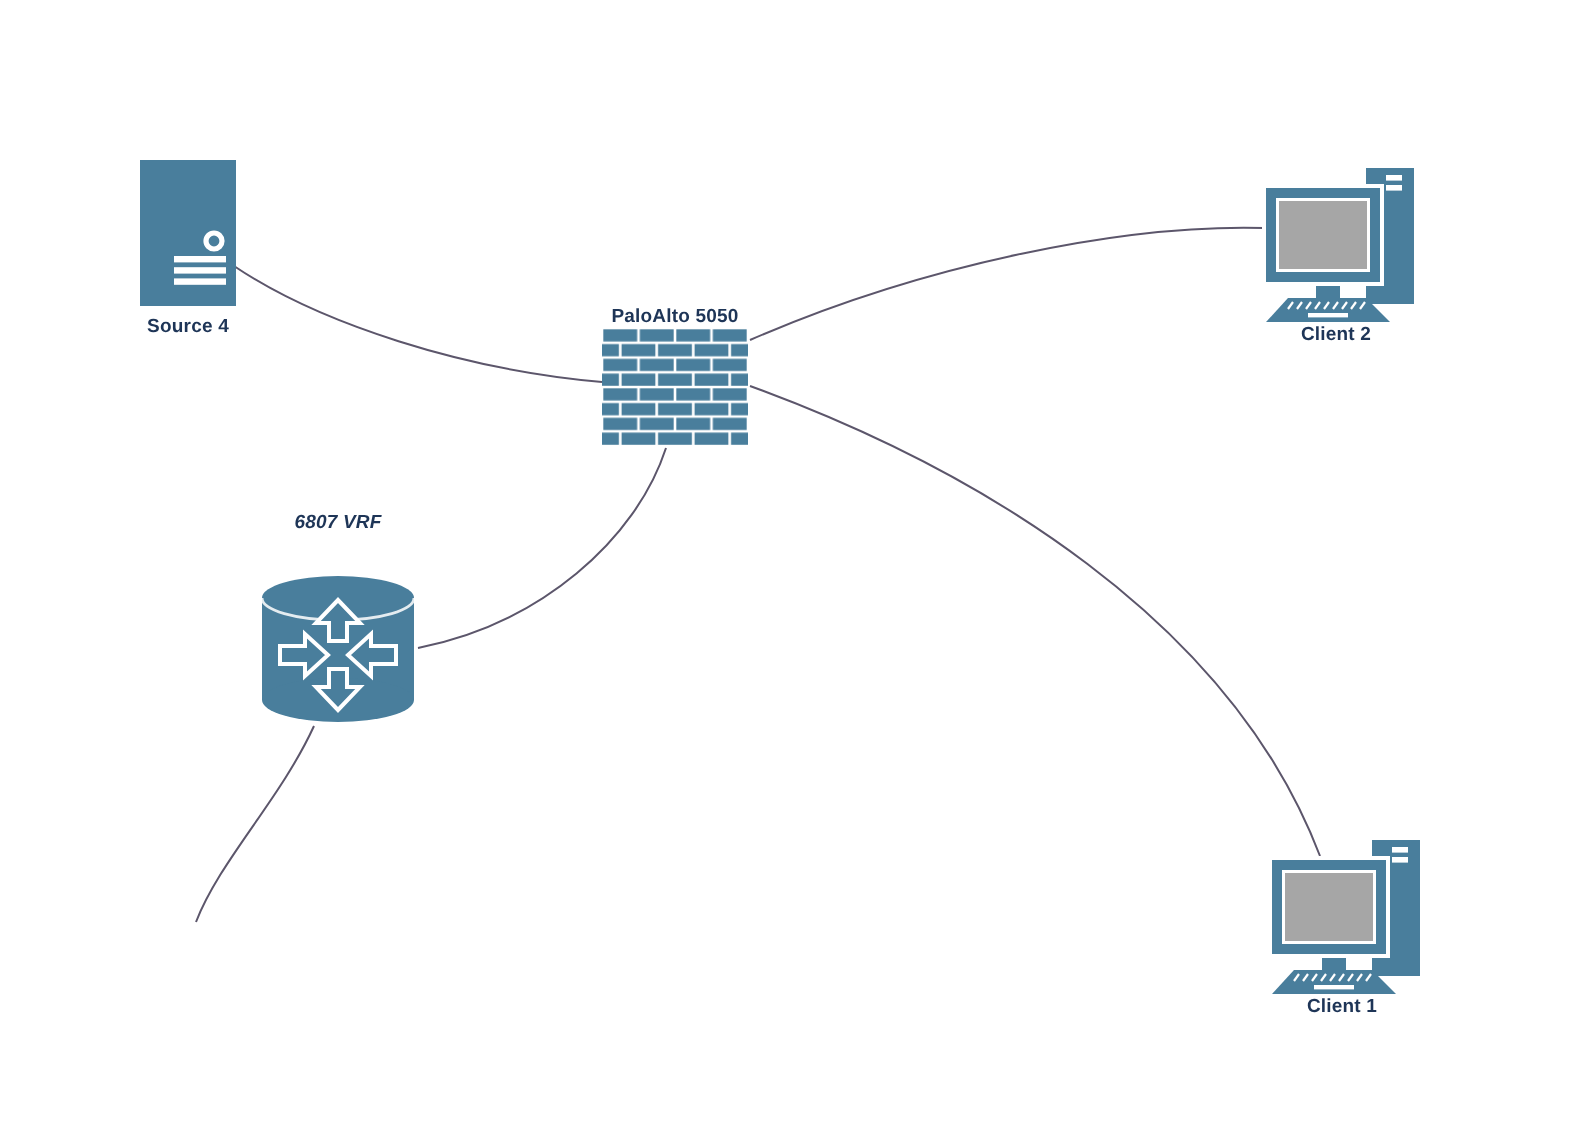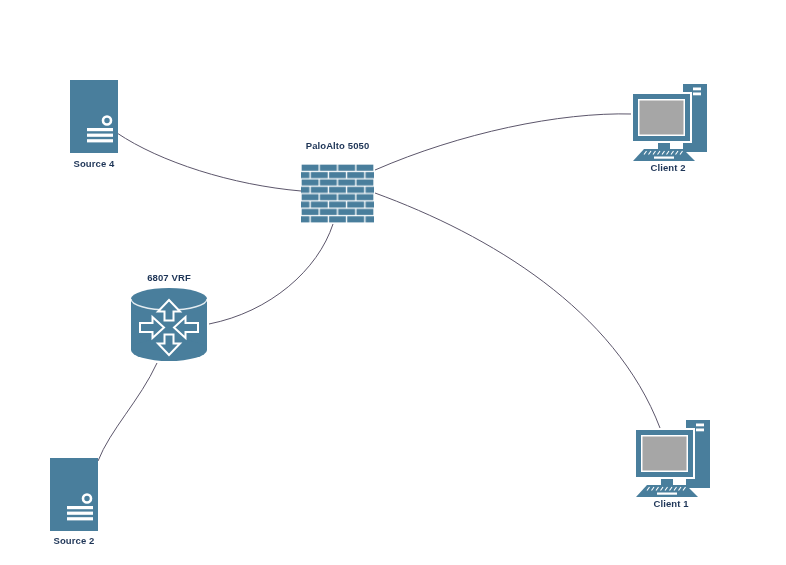--- a/index.html
+++ b/index.html
@@ -11,22 +11,22 @@
   .edges{position:absolute;left:0;top:0;width:786px;height:565px;}
   .edge{fill:none;stroke:var(--c-connector,#5c566b);stroke-width:1;}
   .node{position:absolute;}
   .node svg{display:block;}
   .node-label{
     position:absolute;left:50%;transform:translateX(-50%);
     white-space:nowrap;font-weight:bold;font-size:9.5px;
     color:var(--c-label,#1e3557);letter-spacing:.1px;
   }
   .label-below{top:100%;margin-top:5px;}
-  .label-above{bottom:100%;margin-bottom:13px;}
-  .n-vrf .label-above{margin-bottom:4px;}
+  .label-above{bottom:100%;}
+  .n-vrf .label-above{margin-bottom:20px;font-style:italic;}
   .n-client .label-below{margin-top:1px;}
   .n-source2 .label-below{margin-top:4px;}
   
   .fd{fill:var(--c-device,#497e9c);}
   .fw{fill:#ffffff;}
   .fg{fill:var(--c-screen,#a6a6a6);}
   .sw{stroke:#ffffff;}
   .arrow{fill:var(--c-device,#497e9c);stroke:#ffffff;stroke-width:2;stroke-linejoin:miter;}
   .rim{fill:none;stroke:rgba(255,255,255,.85);stroke-width:1.4;}
   .keyline{stroke:#ffffff;stroke-width:1.1;}
@@ -77,30 +77,20 @@
       <ellipse class="fd" cx="39" cy="63" rx="38" ry="11"></ellipse>
       <path class="rim" d="M1,12 a38,11 0 0 0 76,0"></path>
       <path class="arrow" d="M34.5,33.5 V24.5 H28 L39,13 L50,24.5 H43.5 V33.5 Z"></path>
       <path class="arrow" d="M34.5,47.5 V56.5 H28 L39,68 L50,56.5 H43.5 V47.5 Z"></path>
       <path class="arrow" d="M10,36 H22.5 V30 L34,40.5 L22.5,51 V45 H10 Z"></path>
       <path class="arrow" d="M68,36 H55.5 V30 L44,40.5 L55.5,51 V45 H68 Z"></path>
     </svg>
     <div class="node-label label-above">6807 VRF</div>
   </div>
 
-  <div class="node n-source2" style="left:50px;top:458px;width:48px;height:73px;">
-    <svg width="48" height="73" viewBox="0 0 48 73">
-      <rect class="fd" x="0" y="0" width="48" height="73"></rect>
-      <circle cx="37" cy="40.5" r="4" fill="none" class="sw" stroke-width="2.6"></circle>
-      <rect class="fw" x="17" y="48" width="26" height="3.2"></rect>
-      <rect class="fw" x="17" y="53.6" width="26" height="3.2"></rect>
-      <rect class="fw" x="17" y="59.2" width="26" height="3.2"></rect>
-    </svg>
-    <div class="node-label label-below">Source 2</div>
-  </div>
 
   <div class="node n-client" style="left:628px;top:83px;width:80px;height:78px;">
     <svg width="80" height="78" viewBox="0 0 80 78">
       <rect class="fd" x="55" y="1" width="24" height="68"></rect>
       <rect class="fw" x="65" y="4.5" width="8" height="2.8"></rect>
       <rect class="fw" x="65" y="9.5" width="8" height="2.8"></rect>
       <rect class="fw" x="3" y="9" width="61" height="51"></rect>
       <rect class="fd" x="5" y="11" width="57" height="47"></rect>
       <rect class="fw" x="10" y="16" width="47" height="37"></rect>
       <rect class="fg" x="11.5" y="17.5" width="44" height="34"></rect>

